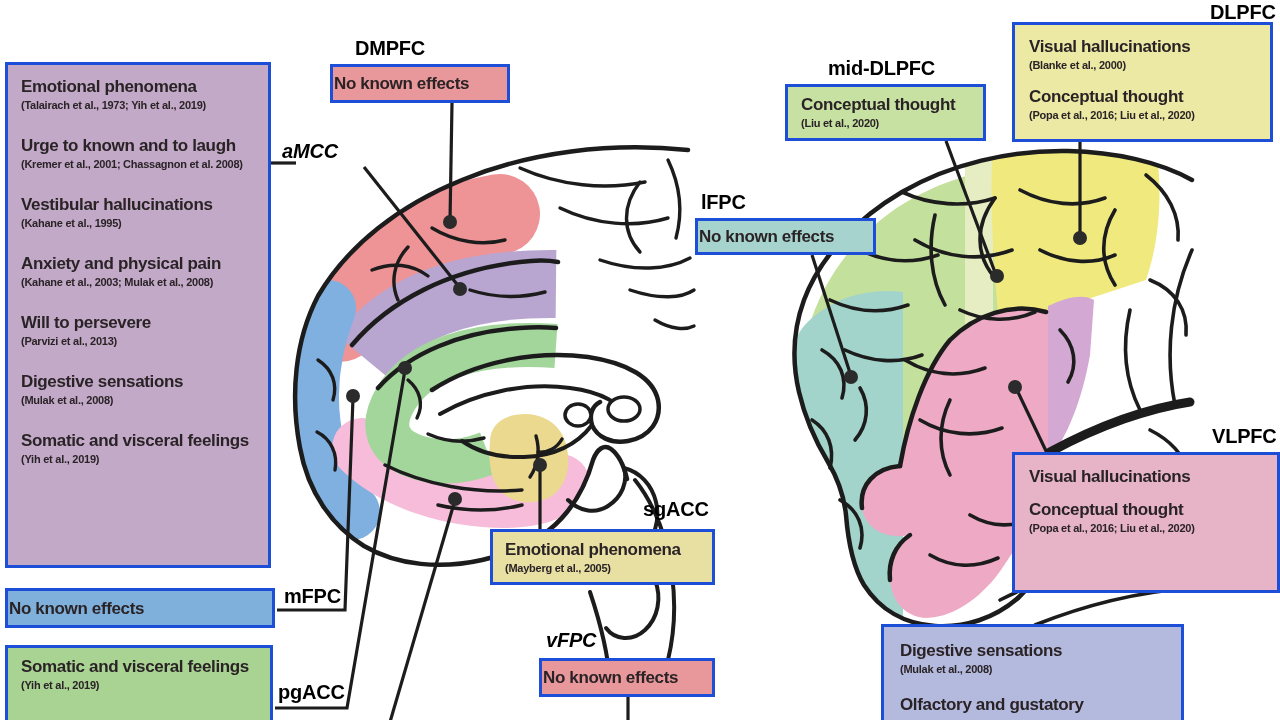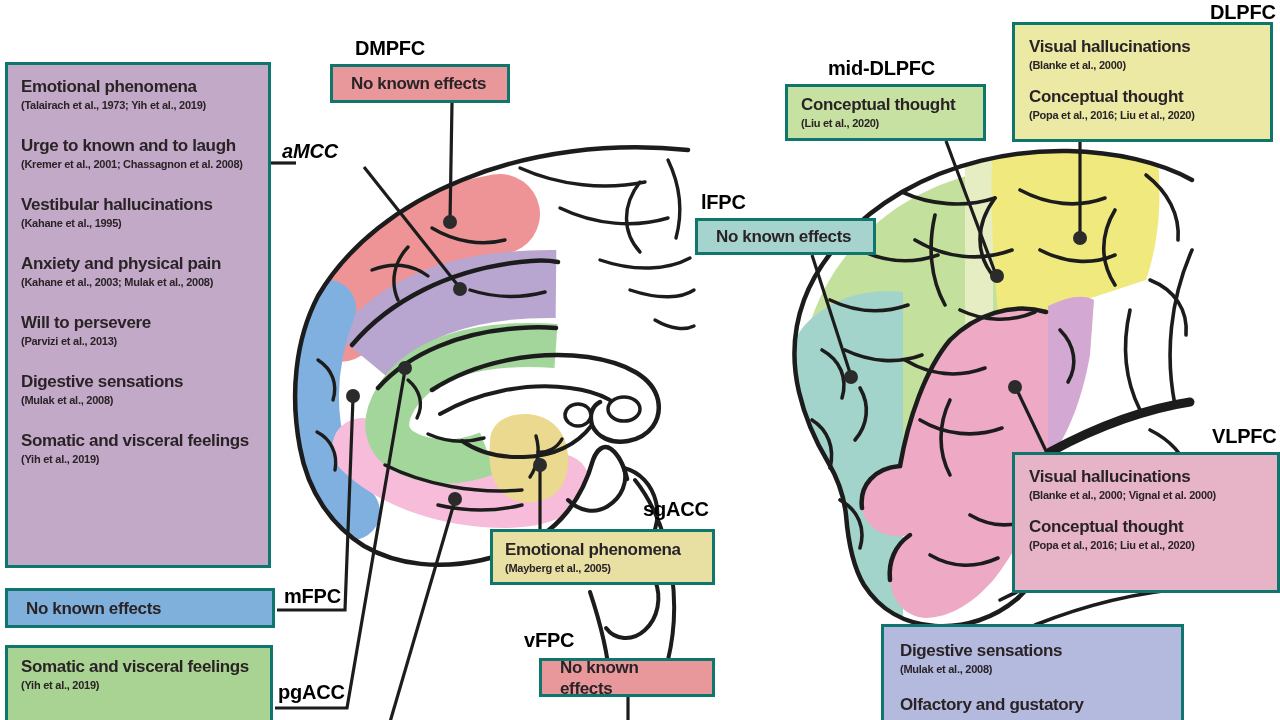--- a/index.html
+++ b/index.html
@@ -1,22 +1,22 @@
 <!DOCTYPE html>
 <html><head>
 <meta charset="utf-8">
 <style>
   html,body{margin:0;padding:0;background:#fff;}
   #canvas{position:relative;width:1280px;height:720px;overflow:hidden;background:#ffffff;
           font-family:"Liberation Sans",sans-serif;color:#221d1f;}
   #brain-svg{position:absolute;left:0;top:0;}
   .lbl{position:absolute;font-weight:700;font-size:20px;line-height:1;color:#000000;
        letter-spacing:-0.2px;white-space:nowrap;}
-  .cbox{position:absolute;border:3px solid #0f766e;box-sizing:border-box;color:#2a2326;}
-  .single{display:flex;align-items:center;padding:0 18px;}
+  .cbox{position:absolute;border:3px solid #1d4ed8;box-sizing:border-box;color:#2a2326;}
+  .single{display:flex;align-items:center;padding:0 1px;}
   .main{font-size:17px;font-weight:700;line-height:21px;letter-spacing:-0.35px;}
   .cite{font-size:11px;font-weight:700;line-height:17px;letter-spacing:-0.25px;}
   .pad{padding:8px 13px;}
   .entry{margin:0;}
   .gap12 .entry + .entry{margin-top:12px;}
   .gap16 .entry + .entry{margin-top:16px;}
   .panel{padding:11px 13px;}
   .panel .entry + .entry{margin-top:21px;}
 </style>
 </head>
@@ -155,21 +155,21 @@
       <circle cx="1080" cy="238" r="7"></circle>
       <circle cx="1015" cy="387" r="7"></circle>
     </g>
   </svg>
 
   <div class="lbl" style="left:355px;top:38px;">DMPFC</div>
   <div class="lbl" style="left:282px;top:141px;font-style:italic;">aMCC</div>
   <div class="lbl" style="left:284px;top:586px;">mFPC</div>
   <div class="lbl" style="left:278px;top:682px;">pgACC</div>
   <div class="lbl" style="left:643px;top:499px;">sgACC</div>
-  <div class="lbl" style="left:524px;top:630px;">vFPC</div>
+  <div class="lbl" style="left:546px;top:630px;font-style:italic;">vFPC</div>
   <div class="lbl" style="left:701px;top:192px;">lFPC</div>
   <div class="lbl" style="left:792px;top:58px;margin-left:36px;">mid-DLPFC</div>
   <div class="lbl" style="left:1210px;top:2px;">DLPFC</div>
   <div class="lbl" style="left:1212px;top:426px;">VLPFC</div>
 
   <div class="cbox panel" style="left:5px;top:62px;width:266px;height:506px;background:#c3a9c8;">
     <div class="entry">
       <div class="main">Emotional phenomena</div>
       <div class="cite">(Talairach et al., 1973; Yih et al., 2019)</div>
     </div>
@@ -243,21 +243,20 @@
     </div>
     <div class="entry">
       <div class="main">Conceptual thought</div>
       <div class="cite">(Popa et al., 2016; Liu et al., 2020)</div>
     </div>
   </div>
 
   <div class="cbox gap12" style="left:1012px;top:452px;width:268px;height:141px;background:#e6b4c6;padding:11px 14px;">
     <div class="entry">
       <div class="main">Visual hallucinations</div>
-      <div class="cite">(Blanke et al., 2000; Vignal et al. 2000)</div>
     </div>
     <div class="entry">
       <div class="main">Conceptual thought</div>
       <div class="cite">(Popa et al., 2016; Liu et al., 2020)</div>
     </div>
   </div>
 
   <div class="cbox gap16" style="left:881px;top:624px;width:303px;height:120px;background:#b4b9de;padding:13px 16px;">
     <div class="entry">
       <div class="main">Digestive sensations</div>

